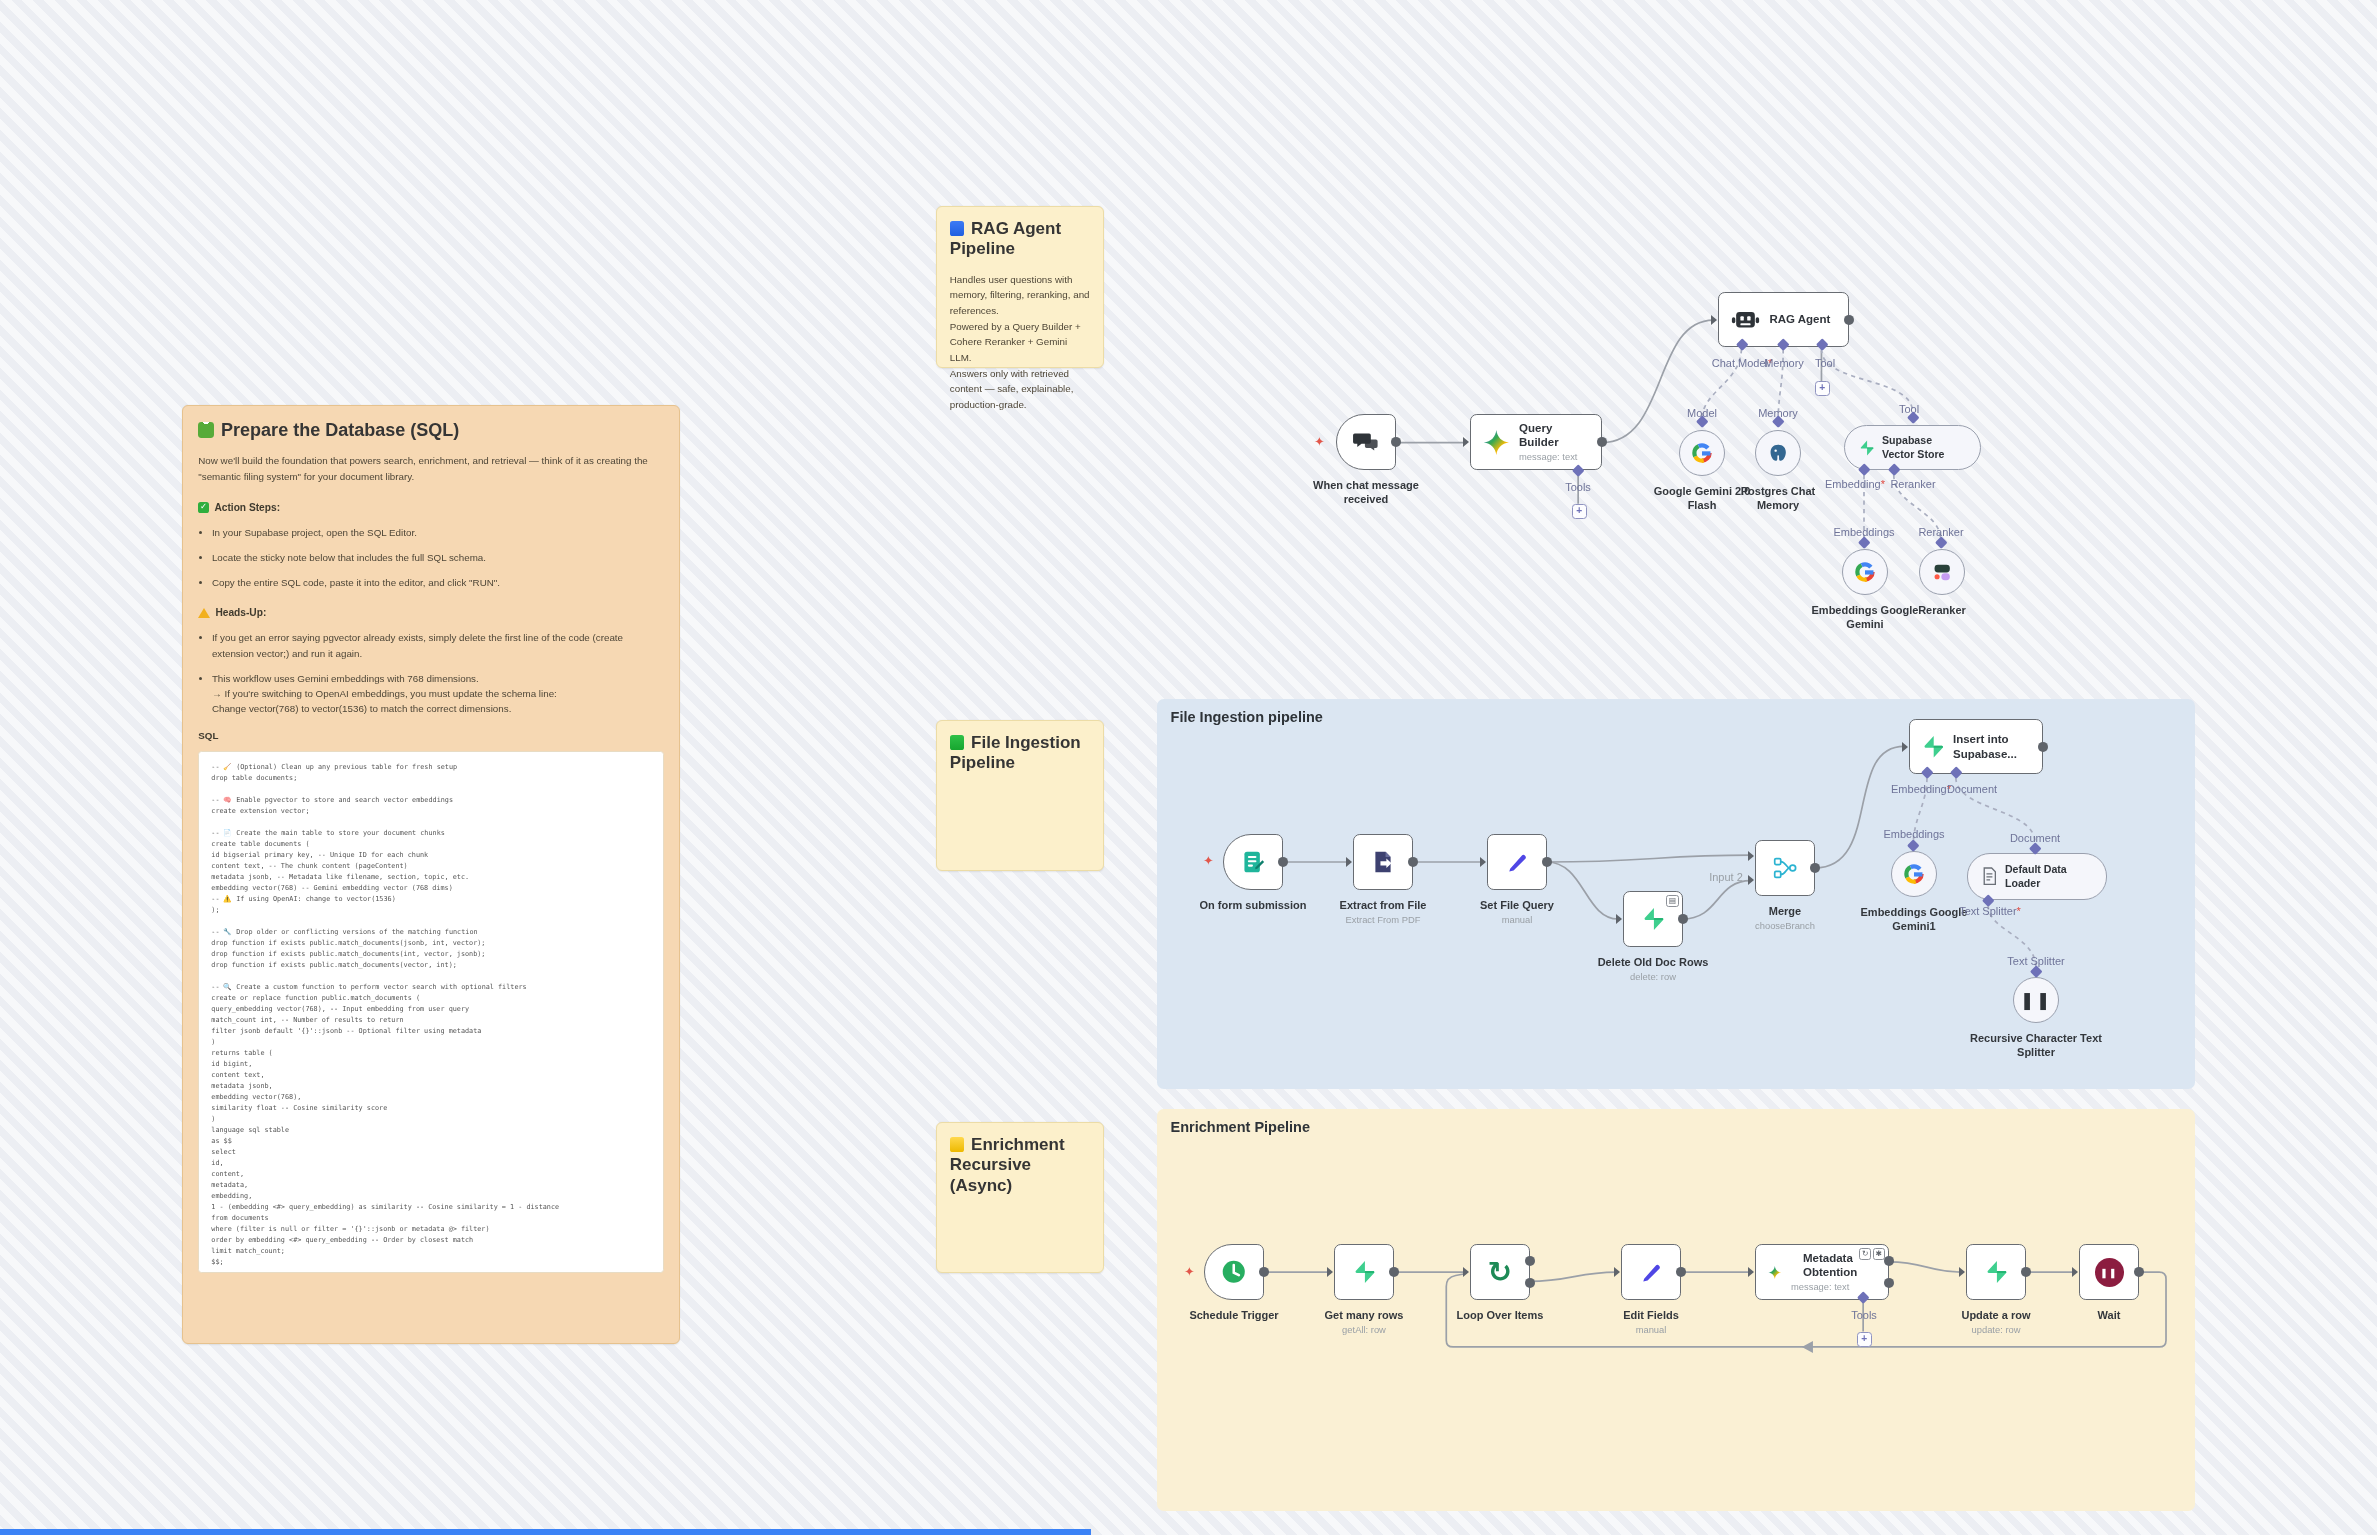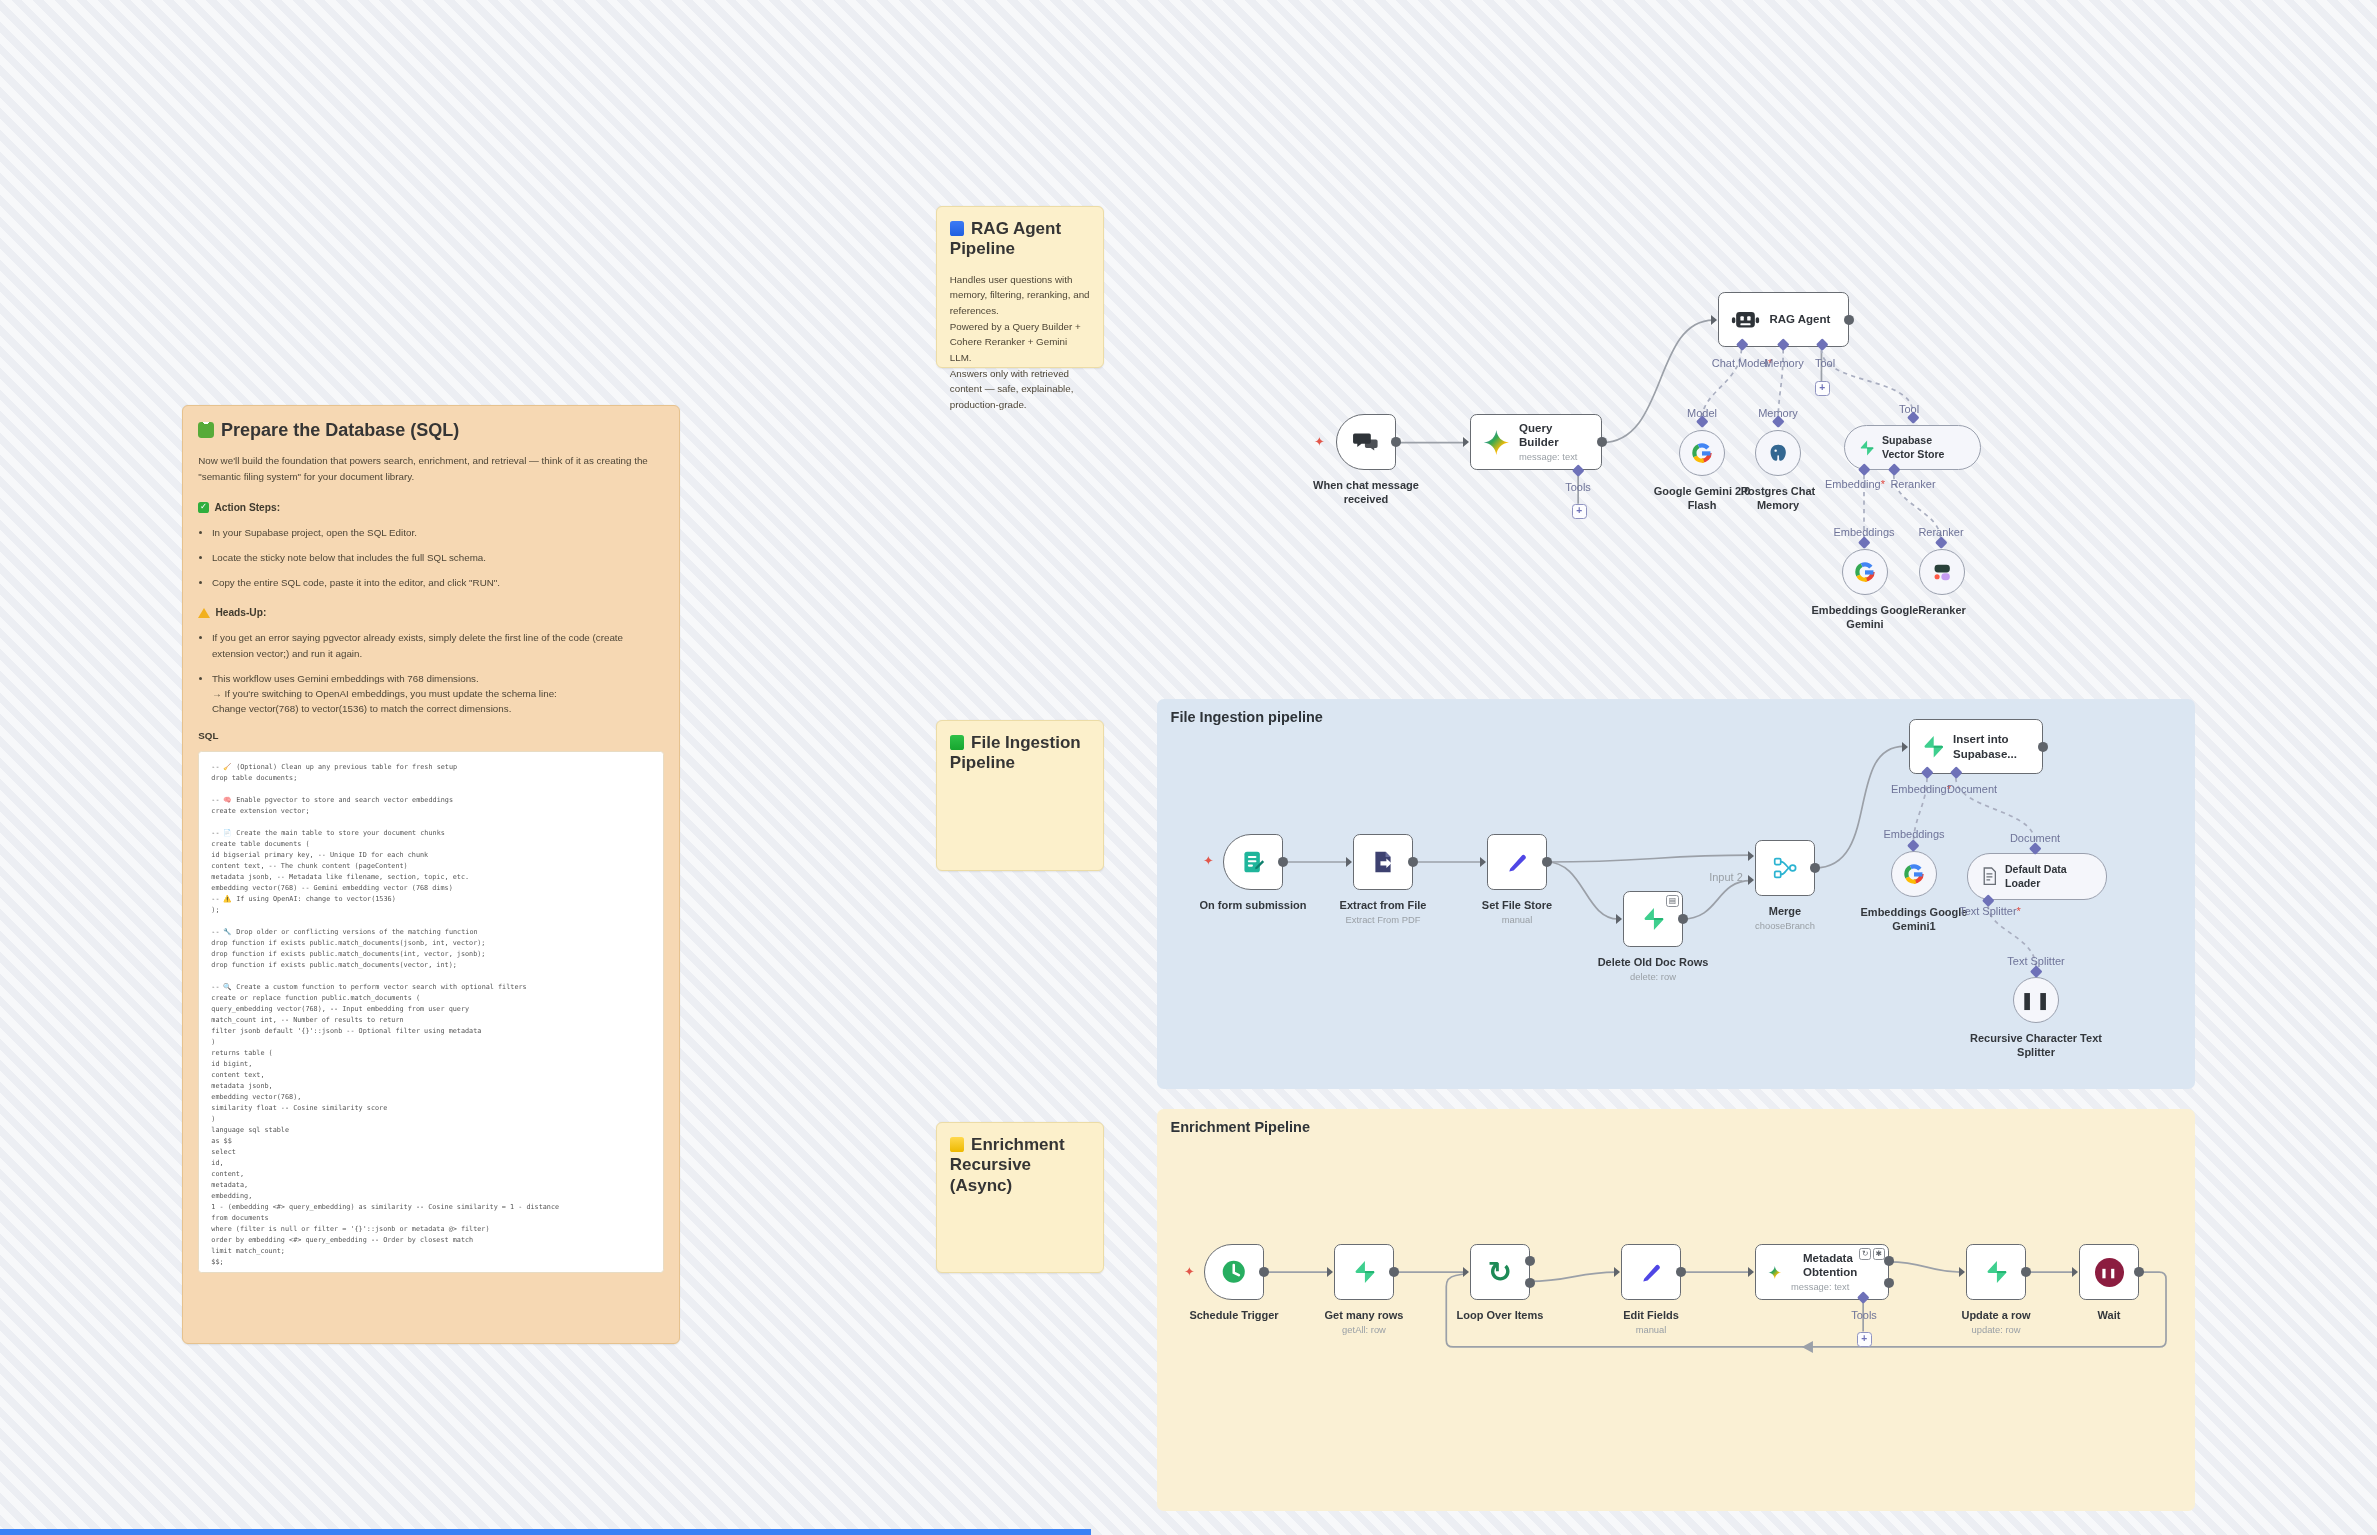--- a/index.html
+++ b/index.html
@@ -393,21 +393,21 @@
 
   <div class="nodewrap" style="left:1487px; top:834px;">
     <div class="node">
       <svg width="24" height="24" viewBox="0 0 28 28">
         <path d="M6 22 L20 6 a3 3 0 0 1 4 4 L10 24 L5 25 Z" fill="#4f46e5"></path>
       </svg>
       <div class="inarrow"></div>
       <div class="outdot"></div>
     </div>
     <div class="nlabel" style="width:102px;">
-      <span class="l1">Set File Store</span>
+      <span class="l1">Set File Query</span>
       <span class="l2">manual</span>
     </div>
   </div>
 
   <div class="nodewrap" style="left:1623px; top:891px;">
     <div class="node">
       <div class="badge">
           <span>▤</span>
         </div>
       <svg width="22" height="24" viewBox="0 0 24 26">

